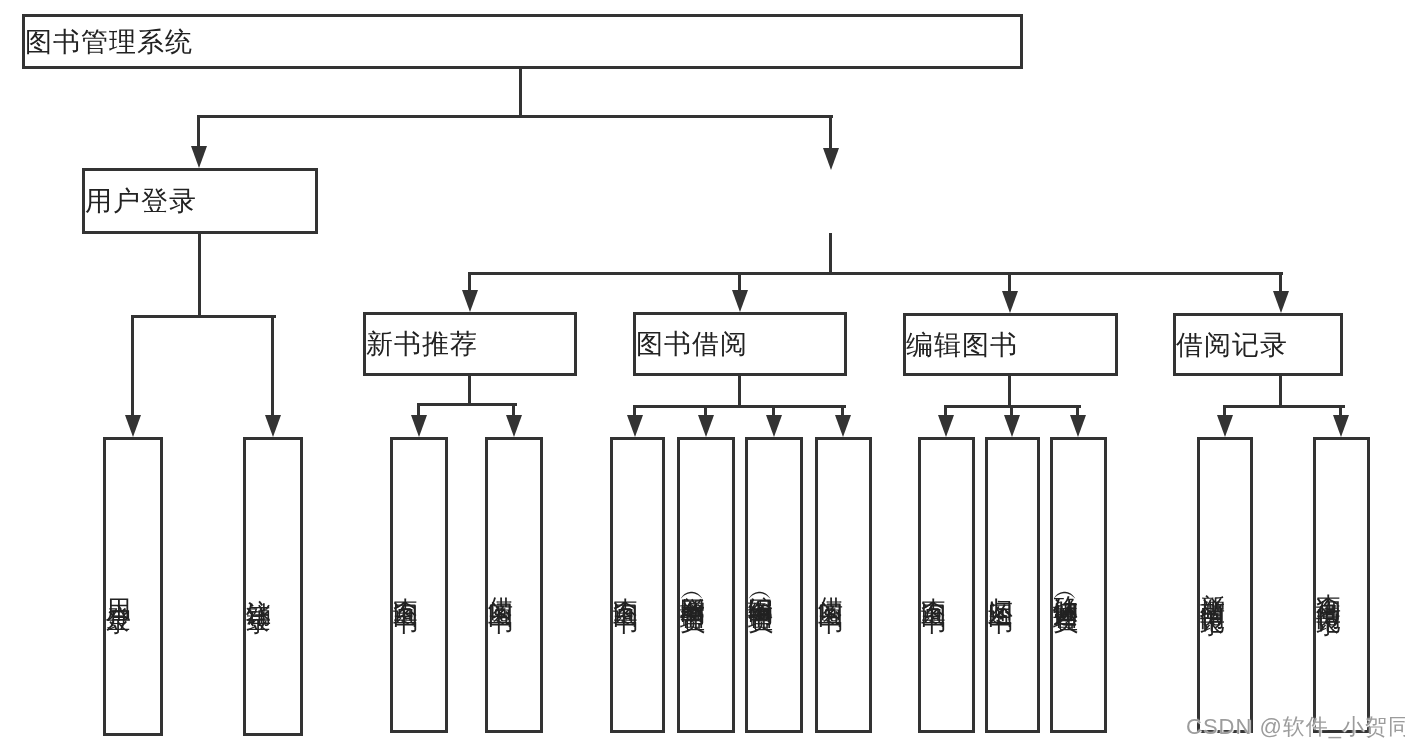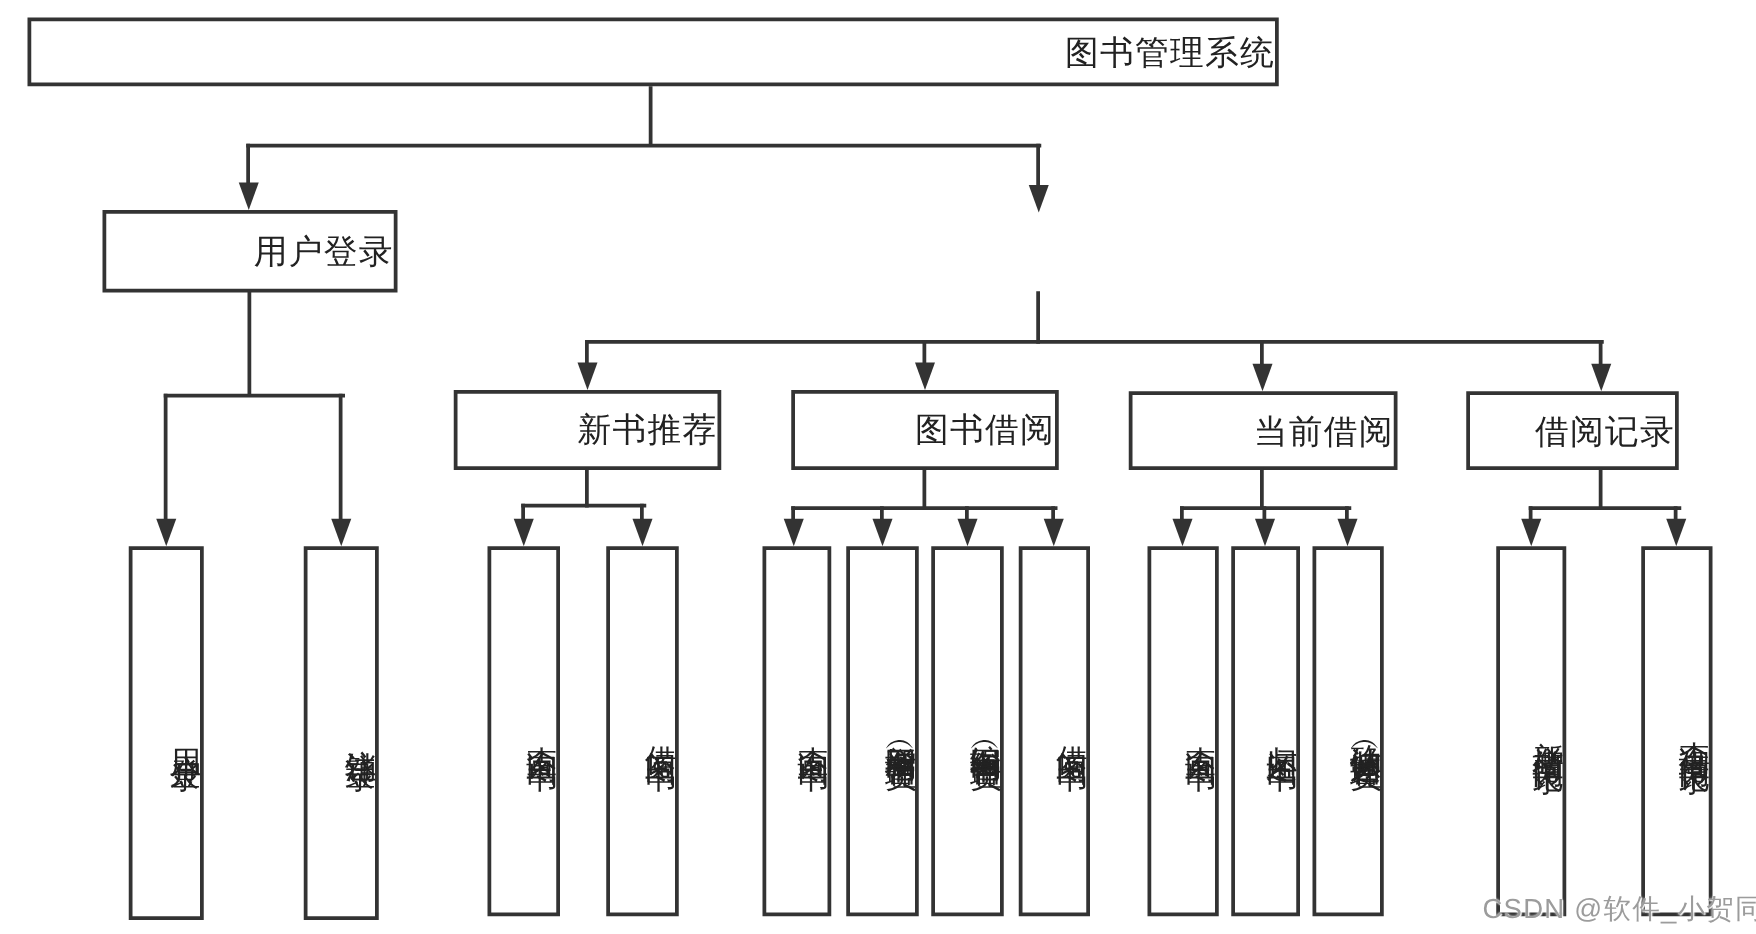--- a/index.html
+++ b/index.html
@@ -10,21 +10,21 @@
     font-family:"Liberation Sans","DejaVu Sans",sans-serif;
     overflow:hidden;
   }
   .node {
     position:absolute;
     box-sizing:border-box;
     border:3px solid #333333;
     background:#ffffff;
     display:flex;
     align-items:center;
-    justify-content:flex-end;
+    justify-content:flex-start;
     color:#222222;
   }
   .h-label {
     font-size:27px;
     letter-spacing:1px;
     white-space:nowrap;
   }
   .v-label {
     writing-mode:vertical-rl;
     text-orientation:mixed;
@@ -67,21 +67,21 @@
 
   <div class="node" style="left:633px; top:312px; width:214px; height:64px;">
     <span class="h-label">图书借阅</span>
   </div>
 
   <div class="node" style="left:363px; top:312px; width:214px; height:64px;">
     <span class="h-label">新书推荐</span>
   </div>
 
   <div class="node" style="left:903px; top:313px; width:215px; height:63px;">
-    <span class="h-label">当前借阅</span>
+    <span class="h-label">编辑图书</span>
   </div>
 
   <div class="node" style="left:1173px; top:313px; width:170px; height:63px;">
     <span class="h-label">借阅记录</span>
   </div>
 
   <div class="node" style="left:103px; top:437px; width:60px; height:299px;">
     <span class="v-label">用户登录</span>
   </div>
 

